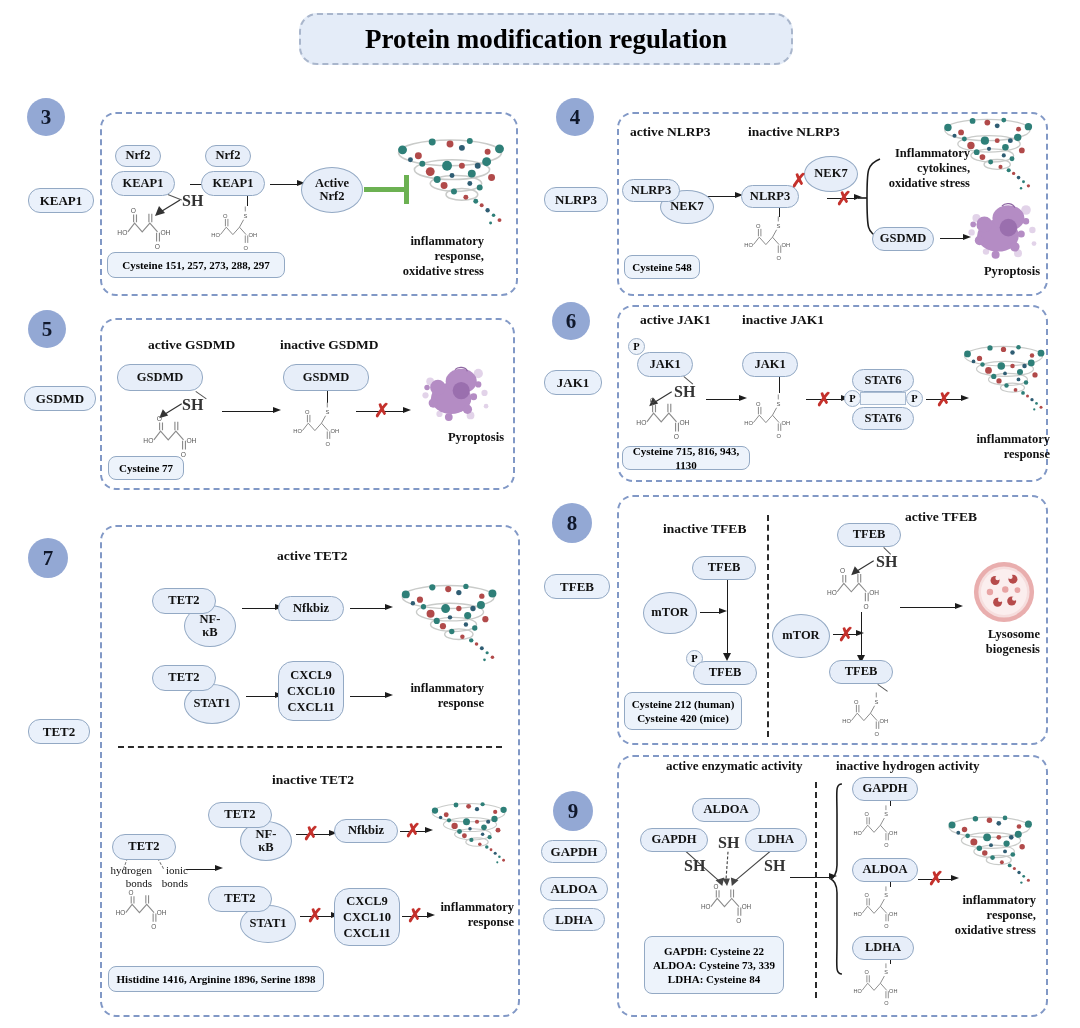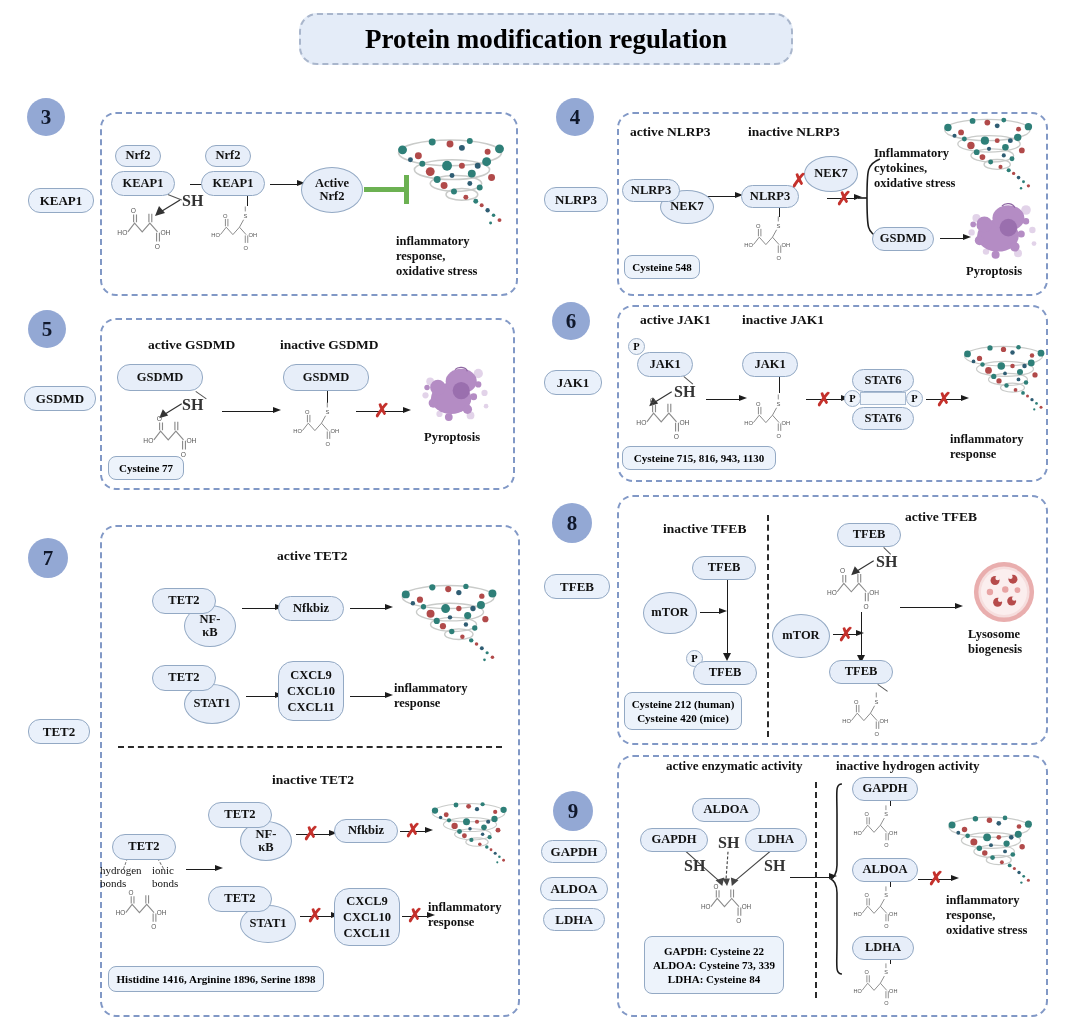--- a/index.html
+++ b/index.html
@@ -11,21 +11,21 @@
          font-size:21px;font-weight:700;display:flex;align-items:center;justify-content:center}
   .pill{position:absolute;background:#e7eef9;border:1.4px solid #93a9c4;border-radius:13px;
         display:flex;align-items:center;justify-content:center;font-weight:700;font-size:12.5px;
         color:#111;text-align:center;line-height:1.05;white-space:pre-line;z-index:2}
   .ellipse{border-radius:50%;z-index:1}
   .side{background:#eaf1fb;border-radius:12px;font-weight:700;font-size:13px}
   .rbox{position:absolute;background:#edf3fb;border:1.4px solid #93a9c4;border-radius:8px;display:flex;
         align-items:center;justify-content:center;font-size:11px;font-weight:600;text-align:center;
         white-space:pre-line;line-height:1.3;padding:2px 5px}
   .hdr{position:absolute;font-weight:700;font-size:13.5px;color:#111;white-space:nowrap}
-  .txt{position:absolute;font-size:12.5px;font-weight:600;text-align:left;white-space:pre-line;line-height:1.18;color:#111}
+  .txt{position:absolute;font-size:12.5px;font-weight:600;text-align:right;white-space:pre-line;line-height:1.18;color:#111}
   .harrow{position:absolute;height:0;border-top:1.6px solid #1c1c1c}
   .harrow::after{content:'';position:absolute;right:-7px;top:-4.7px;border-left:8px solid #1c1c1c;
         border-top:3.8px solid transparent;border-bottom:3.8px solid transparent}
   .vline{position:absolute;width:0;border-left:1.6px solid #1c1c1c}
   .varrow{position:absolute;width:0;border-left:1.6px solid #1c1c1c}
   .varrow::after{content:'';position:absolute;left:-4.9px;bottom:-7px;border-top:8px solid #1c1c1c;
         border-left:4px solid transparent;border-right:4px solid transparent}
   .redx{position:absolute;color:#c4312c;font-size:19px;font-weight:700;line-height:1;z-index:4}
   .redx::before{content:'\2717'}
   .pcirc{position:absolute;width:17px;height:17px;border-radius:50%;background:#eef3fa;border:1px solid #9db0c9;
@@ -225,20 +225,21 @@
 
   <div class="pill ellipse" style="left:301px;top:167px;width:62px;height:46px">Active
 Nrf2</div>
   <div class="inhibit" style="left:364px;top:187px;width:42px"></div>
   <svg class="icon" style="left:390px;top:136px;width:124px;height:94px">
       <use href="#ic-tornado"></use>
     </svg>
   <div class="txt" style="left:396px;top:234px;width:88px">inflammatory
 response,
 oxidative stress</div>
+  <div class="rbox" style="left:107px;top:252px;width:178px;height:26px">Cysteine 151, 257, 273, 288, 297</div>
 
   <div class="badge" style="left:556px;top:98px">4</div>
   <div class="pill side" style="left:544px;top:187px;width:64px;height:25px">NLRP3</div>
   <div class="panel" style="left:617px;top:112px;width:431px;height:184px"></div>
 
   <div class="hdr" style="left:630px;top:124px">active NLRP3</div>
   <div class="hdr" style="left:748px;top:124px">inactive NLRP3</div>
 
   <div class="pill ellipse" style="left:660px;top:190px;width:54px;height:34px">NEK7</div>
   <div class="pill" style="left:622px;top:179px;width:58px;height:23px">NLRP3</div>
@@ -339,21 +340,21 @@
   <div class="pill" style="left:852px;top:369px;width:62px;height:23px">STAT6</div>
   <div class="pill" style="left:852px;top:407px;width:62px;height:23px">STAT6</div>
 
   <div class="harrow" style="left:926px;top:399px;width:36px"></div>
   <span class="redx" style="left:936px;top:390px"></span>
   <svg class="icon" style="left:960px;top:336px;width:90px;height:86px">
       <use href="#ic-tornado"></use>
     </svg>
   <div class="txt" style="left:950px;top:432px;width:100px">inflammatory
 response</div>
-  <div class="rbox" style="left:622px;top:446px;width:154px;height:24px">Cysteine 715, 816, 943, 1130</div>
+  <div class="rbox" style="left:622px;top:446px;width:128px;height:24px">Cysteine 715, 816, 943, 1130</div>
 
   <div class="badge" style="left:28px;top:538px;width:40px;height:40px">7</div>
   <div class="pill side" style="left:28px;top:719px;width:62px;height:25px">TET2</div>
   <div class="panel" style="left:100px;top:525px;width:420px;height:492px"></div>
 
   <div class="hdr" style="left:277px;top:548px">active TET2</div>
 
   <div class="pill ellipse" style="left:184px;top:605px;width:52px;height:42px">NF-
 κB</div>
   <div class="pill" style="left:152px;top:588px;width:64px;height:26px">TET2</div>

